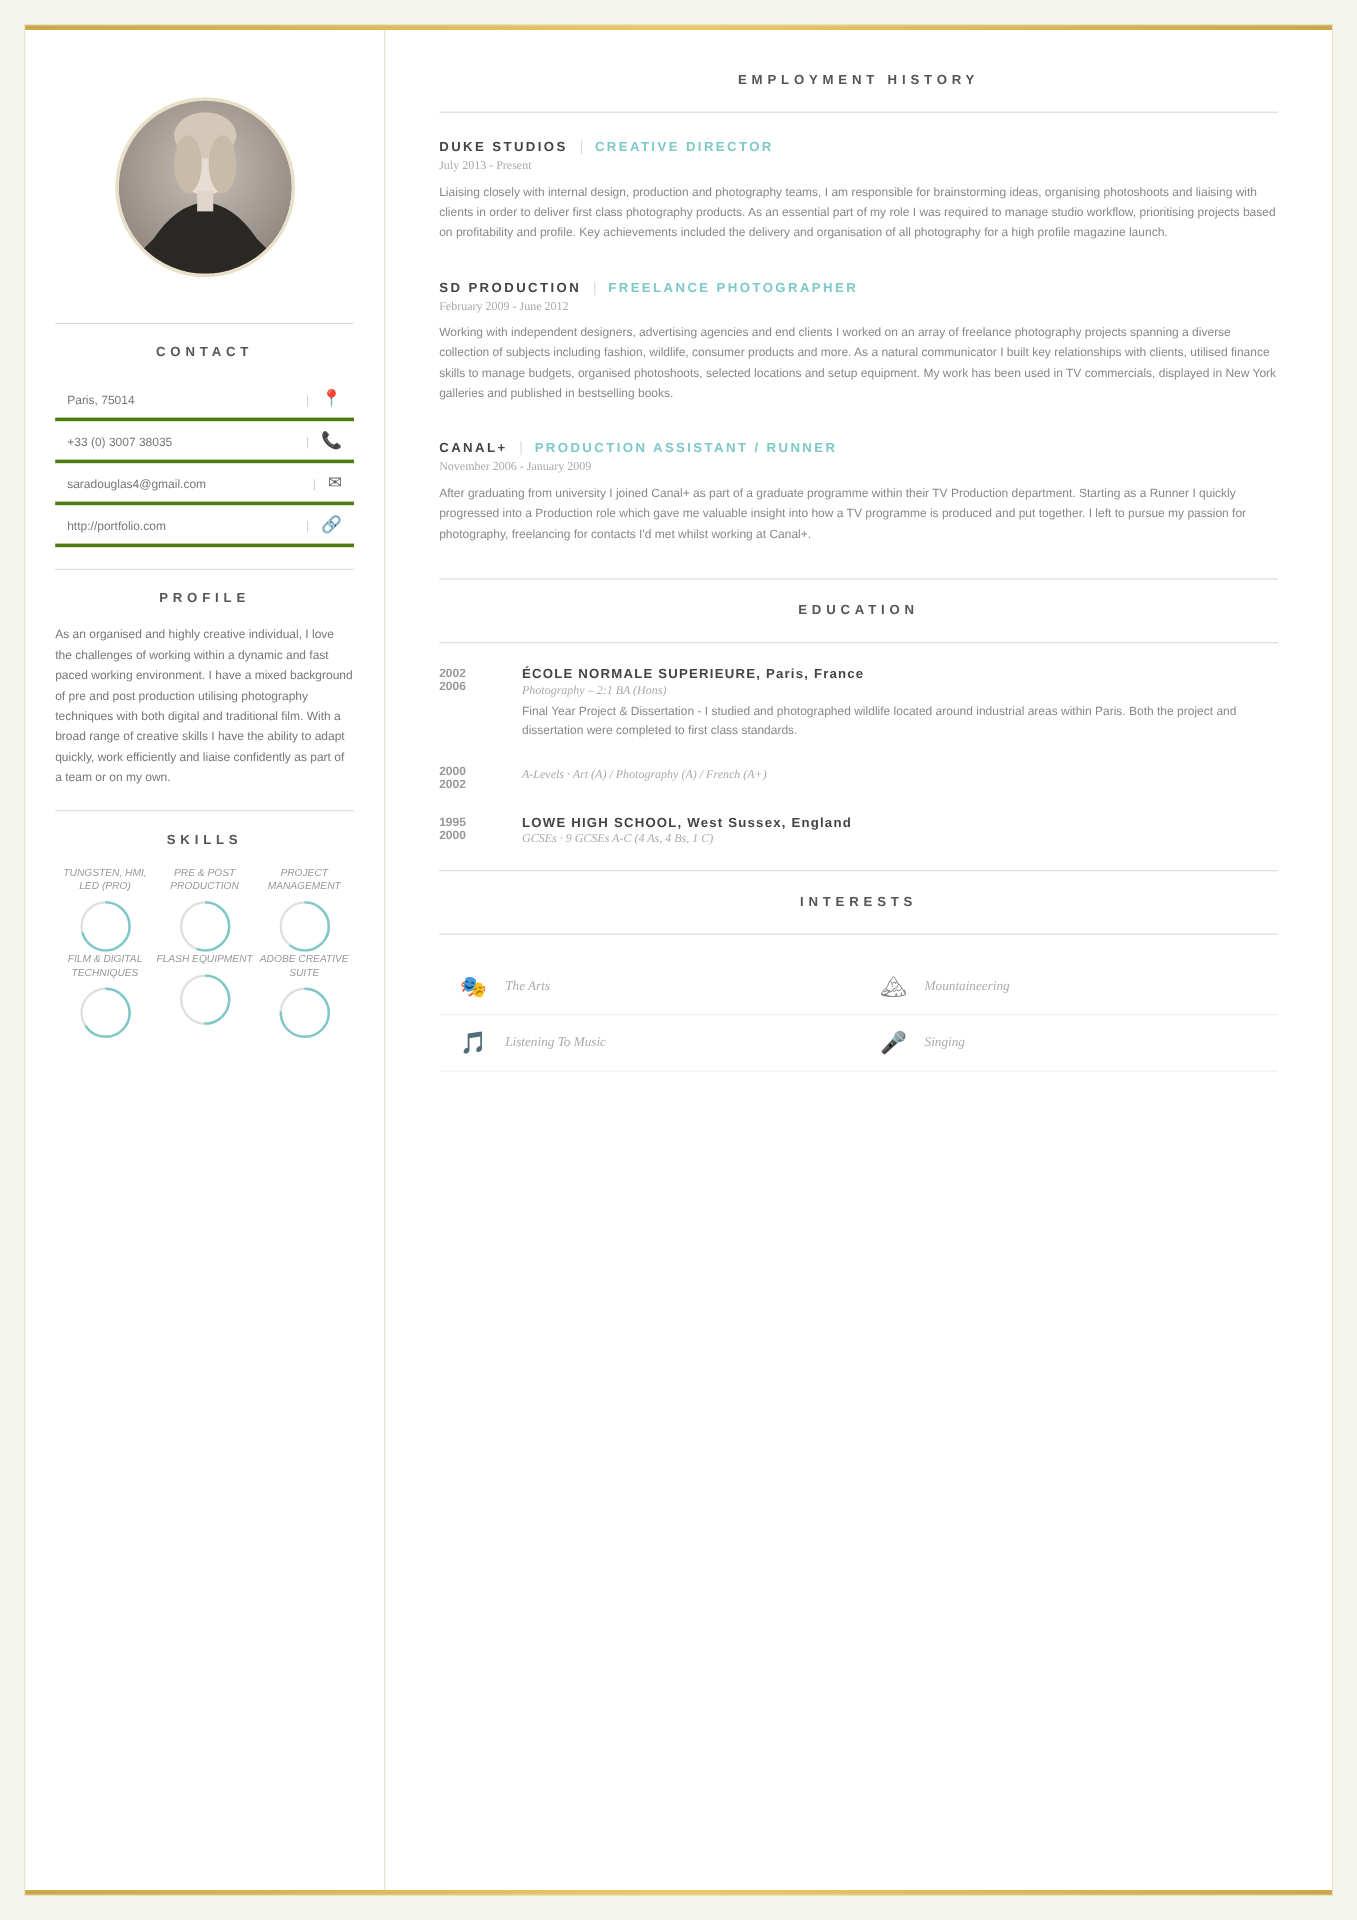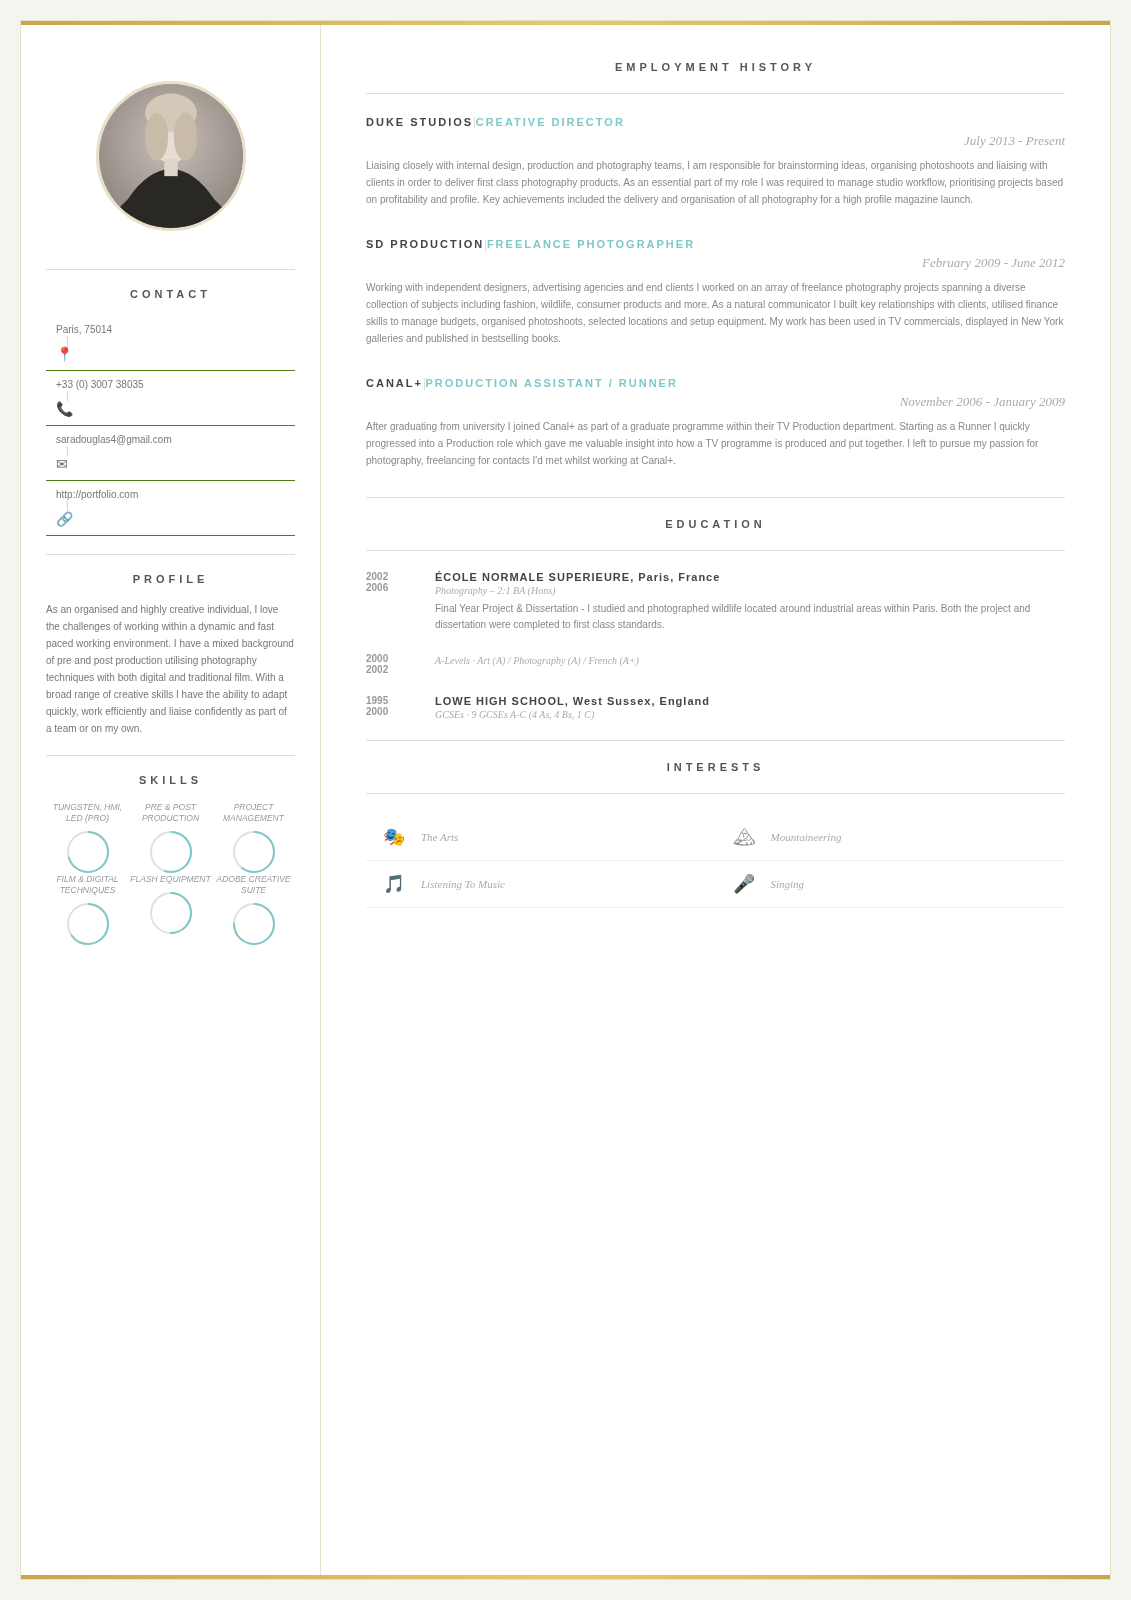--- a/index.html
+++ b/index.html
@@ -117,28 +117,27 @@
       margin-bottom: 16px;
     }
 
     
     .contact-list {
       width: 100%;
       list-style: none;
     }
     .contact-item {
       display: flex;
-      align-items: flex-start;
+      align-items: flex-end;
       justify-content: space-between;
       padding: 8px 10px;
-      border-bottom: 1px solid #4d7c0f;
+      border-bottom: 3px solid #4d7c0f;
       font-size: 10px;
       color: #666;
       font-family: 'Arial', sans-serif;
-      flex-direction: column;
     }
     .contact-text {
       flex: 1;
       font-size: 10px;
       color: #777;
     }
     .contact-divider {
       color: #ccc;
       margin: 0 10px;
     }
@@ -209,20 +208,21 @@
       border-top: 1px solid #ddd;
       margin-bottom: 20px;
     }
 
     .job-block {
       margin-bottom: 28px;
     }
     .job-title-row {
       display: flex;
       align-items: baseline;
+      gap: 10px;
       margin-bottom: 3px;
     }
     .company-name {
       font-family: 'Arial', sans-serif;
       font-size: 11px;
       font-weight: 700;
       letter-spacing: 2px;
       color: #444;
       text-transform: uppercase;
     }
@@ -233,25 +233,23 @@
     .job-role {
       font-family: 'Arial', sans-serif;
       font-size: 11px;
       font-weight: 600;
       letter-spacing: 2px;
       color: #7ec8c8;
       text-transform: uppercase;
     }
     .job-dates {
       font-family: 'Georgia', serif;
-      font-style: italic;
-      font-size: 13px;
+      font-size: 10px;
       color: #aaa;
       margin-bottom: 8px;
-      text-align: right;
     }
     .job-desc {
       font-family: 'Arial', sans-serif;
       font-size: 10px;
       color: #888;
       line-height: 1.7;
     }
 
     
     .edu-block {

